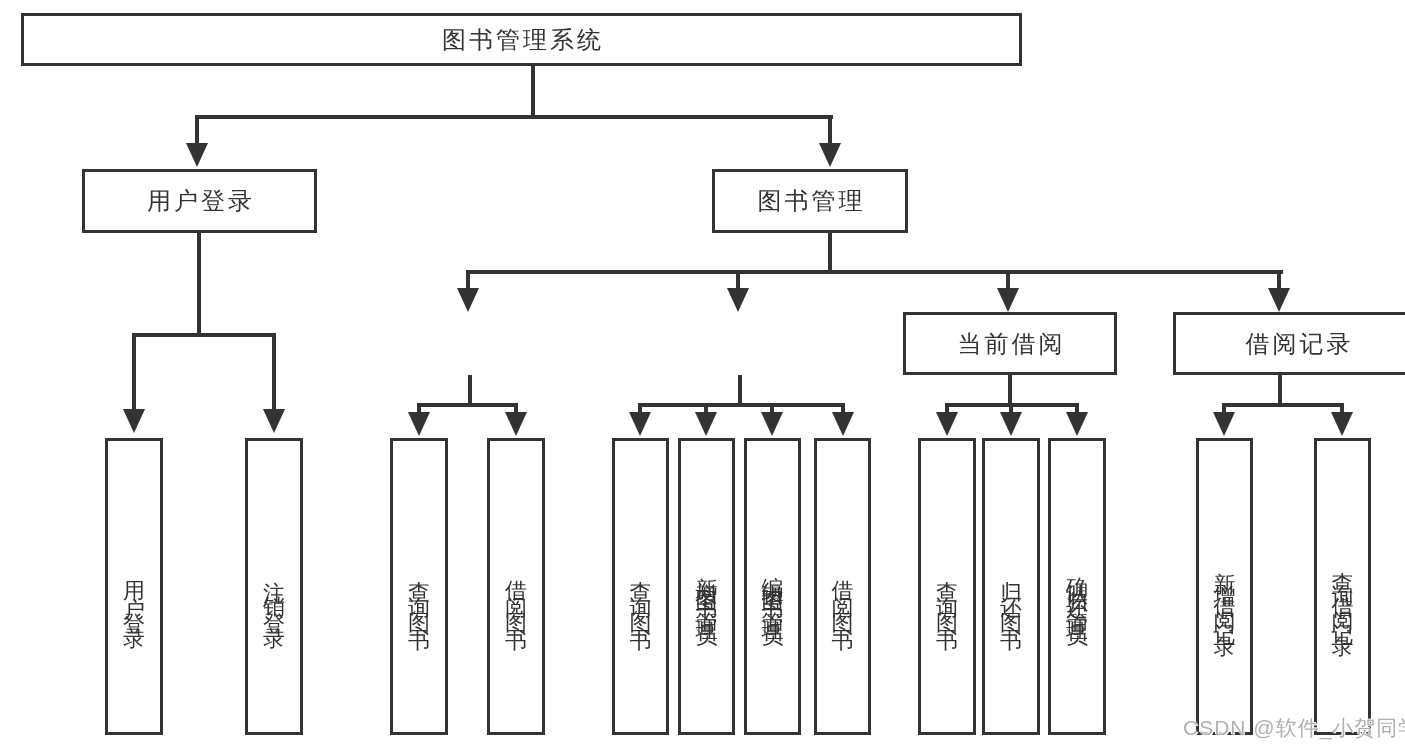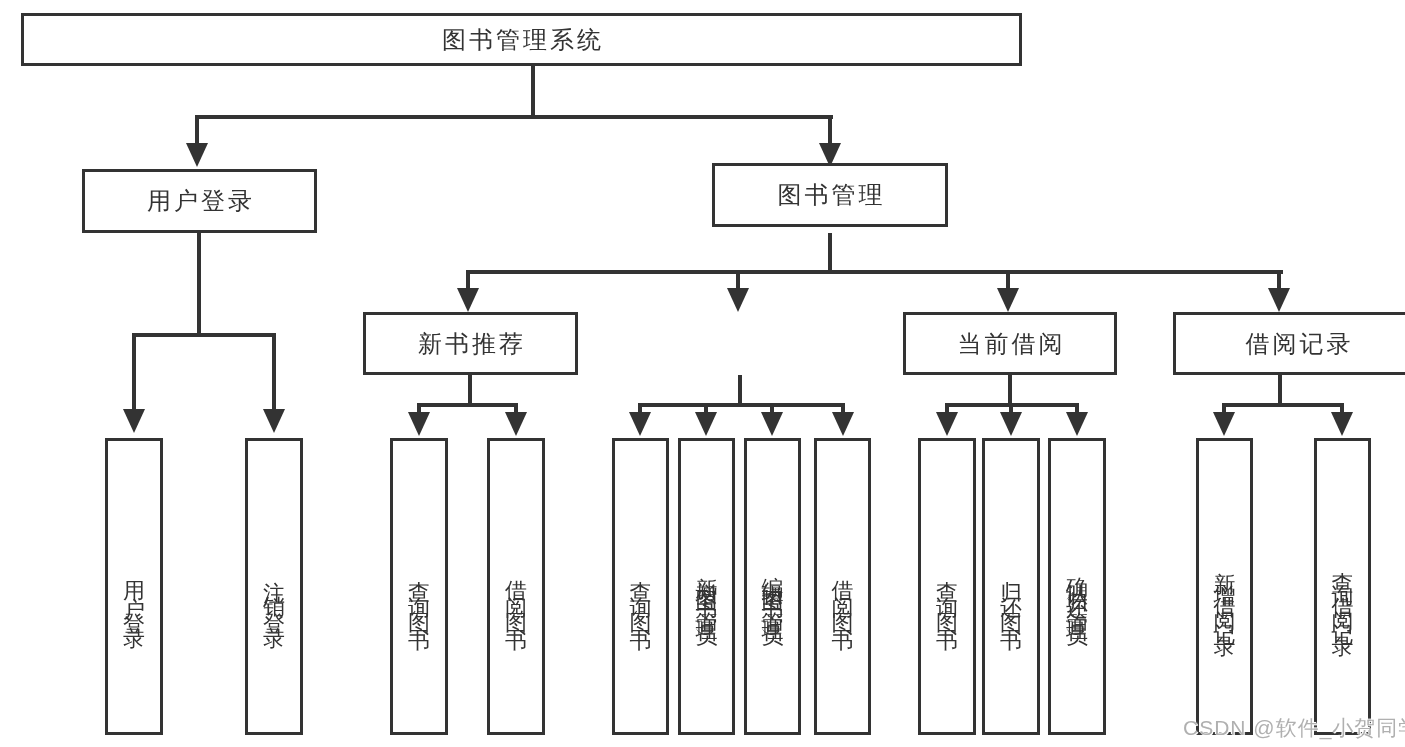--- a/index.html
+++ b/index.html
@@ -78,21 +78,21 @@
 
   <div class="line" style="left:195px;top:117px;width:4px;height:28px;"></div>
   <div class="ahead" style="left:186px;top:143px;"></div>
 
   <div class="line" style="left:828px;top:117px;width:4px;height:28px;"></div>
   <div class="ahead" style="left:819px;top:143px;"></div>
 
   <div class="node" style="left:82px;top:169px;width:235px;height:64px;">
     <span>用户登录</span>
   </div>
-  <div class="node" style="left:712px;top:163px;width:236px;height:64px;">
+  <div class="node" style="left:712px;top:169px;width:196px;height:64px;">
     <span>图书管理</span>
   </div>
 
   <div class="line" style="left:197px;top:233px;width:4px;height:102px;"></div>
   <div class="line" style="left:132px;top:333px;width:144px;height:4px;"></div>
   <div class="line" style="left:132px;top:335px;width:4px;height:76px;"></div>
   <div class="ahead" style="left:123px;top:409px;"></div>
   <div class="line" style="left:272px;top:335px;width:4px;height:76px;"></div>
   <div class="ahead" style="left:263px;top:409px;"></div>
 
@@ -101,23 +101,20 @@
 
   <div class="line" style="left:466px;top:272px;width:4px;height:18px;"></div>
   <div class="ahead" style="left:457px;top:288px;"></div>
   <div class="line" style="left:736px;top:272px;width:4px;height:18px;"></div>
   <div class="ahead" style="left:727px;top:288px;"></div>
   <div class="line" style="left:1006px;top:272px;width:4px;height:18px;"></div>
   <div class="ahead" style="left:997px;top:288px;"></div>
   <div class="line" style="left:1277px;top:272px;width:4px;height:18px;"></div>
   <div class="ahead" style="left:1268px;top:288px;"></div>
 
-  <div class="node" style="left:363px;top:312px;width:215px;height:63px;">
-    <span>新书推荐</span>
-  </div>
   <div class="node" style="left:903px;top:312px;width:214px;height:63px;">
     <span>当前借阅</span>
   </div>
   <div class="node" style="left:1173px;top:312px;width:250px;height:63px;">
     <span>借阅记录</span>
   </div>
 
   <div class="line" style="left:468px;top:375px;width:4px;height:32px;"></div>
   <div class="line" style="left:417px;top:403px;width:101px;height:4px;"></div>
   <div class="line" style="left:417px;top:405px;width:4px;height:10px;"></div>

